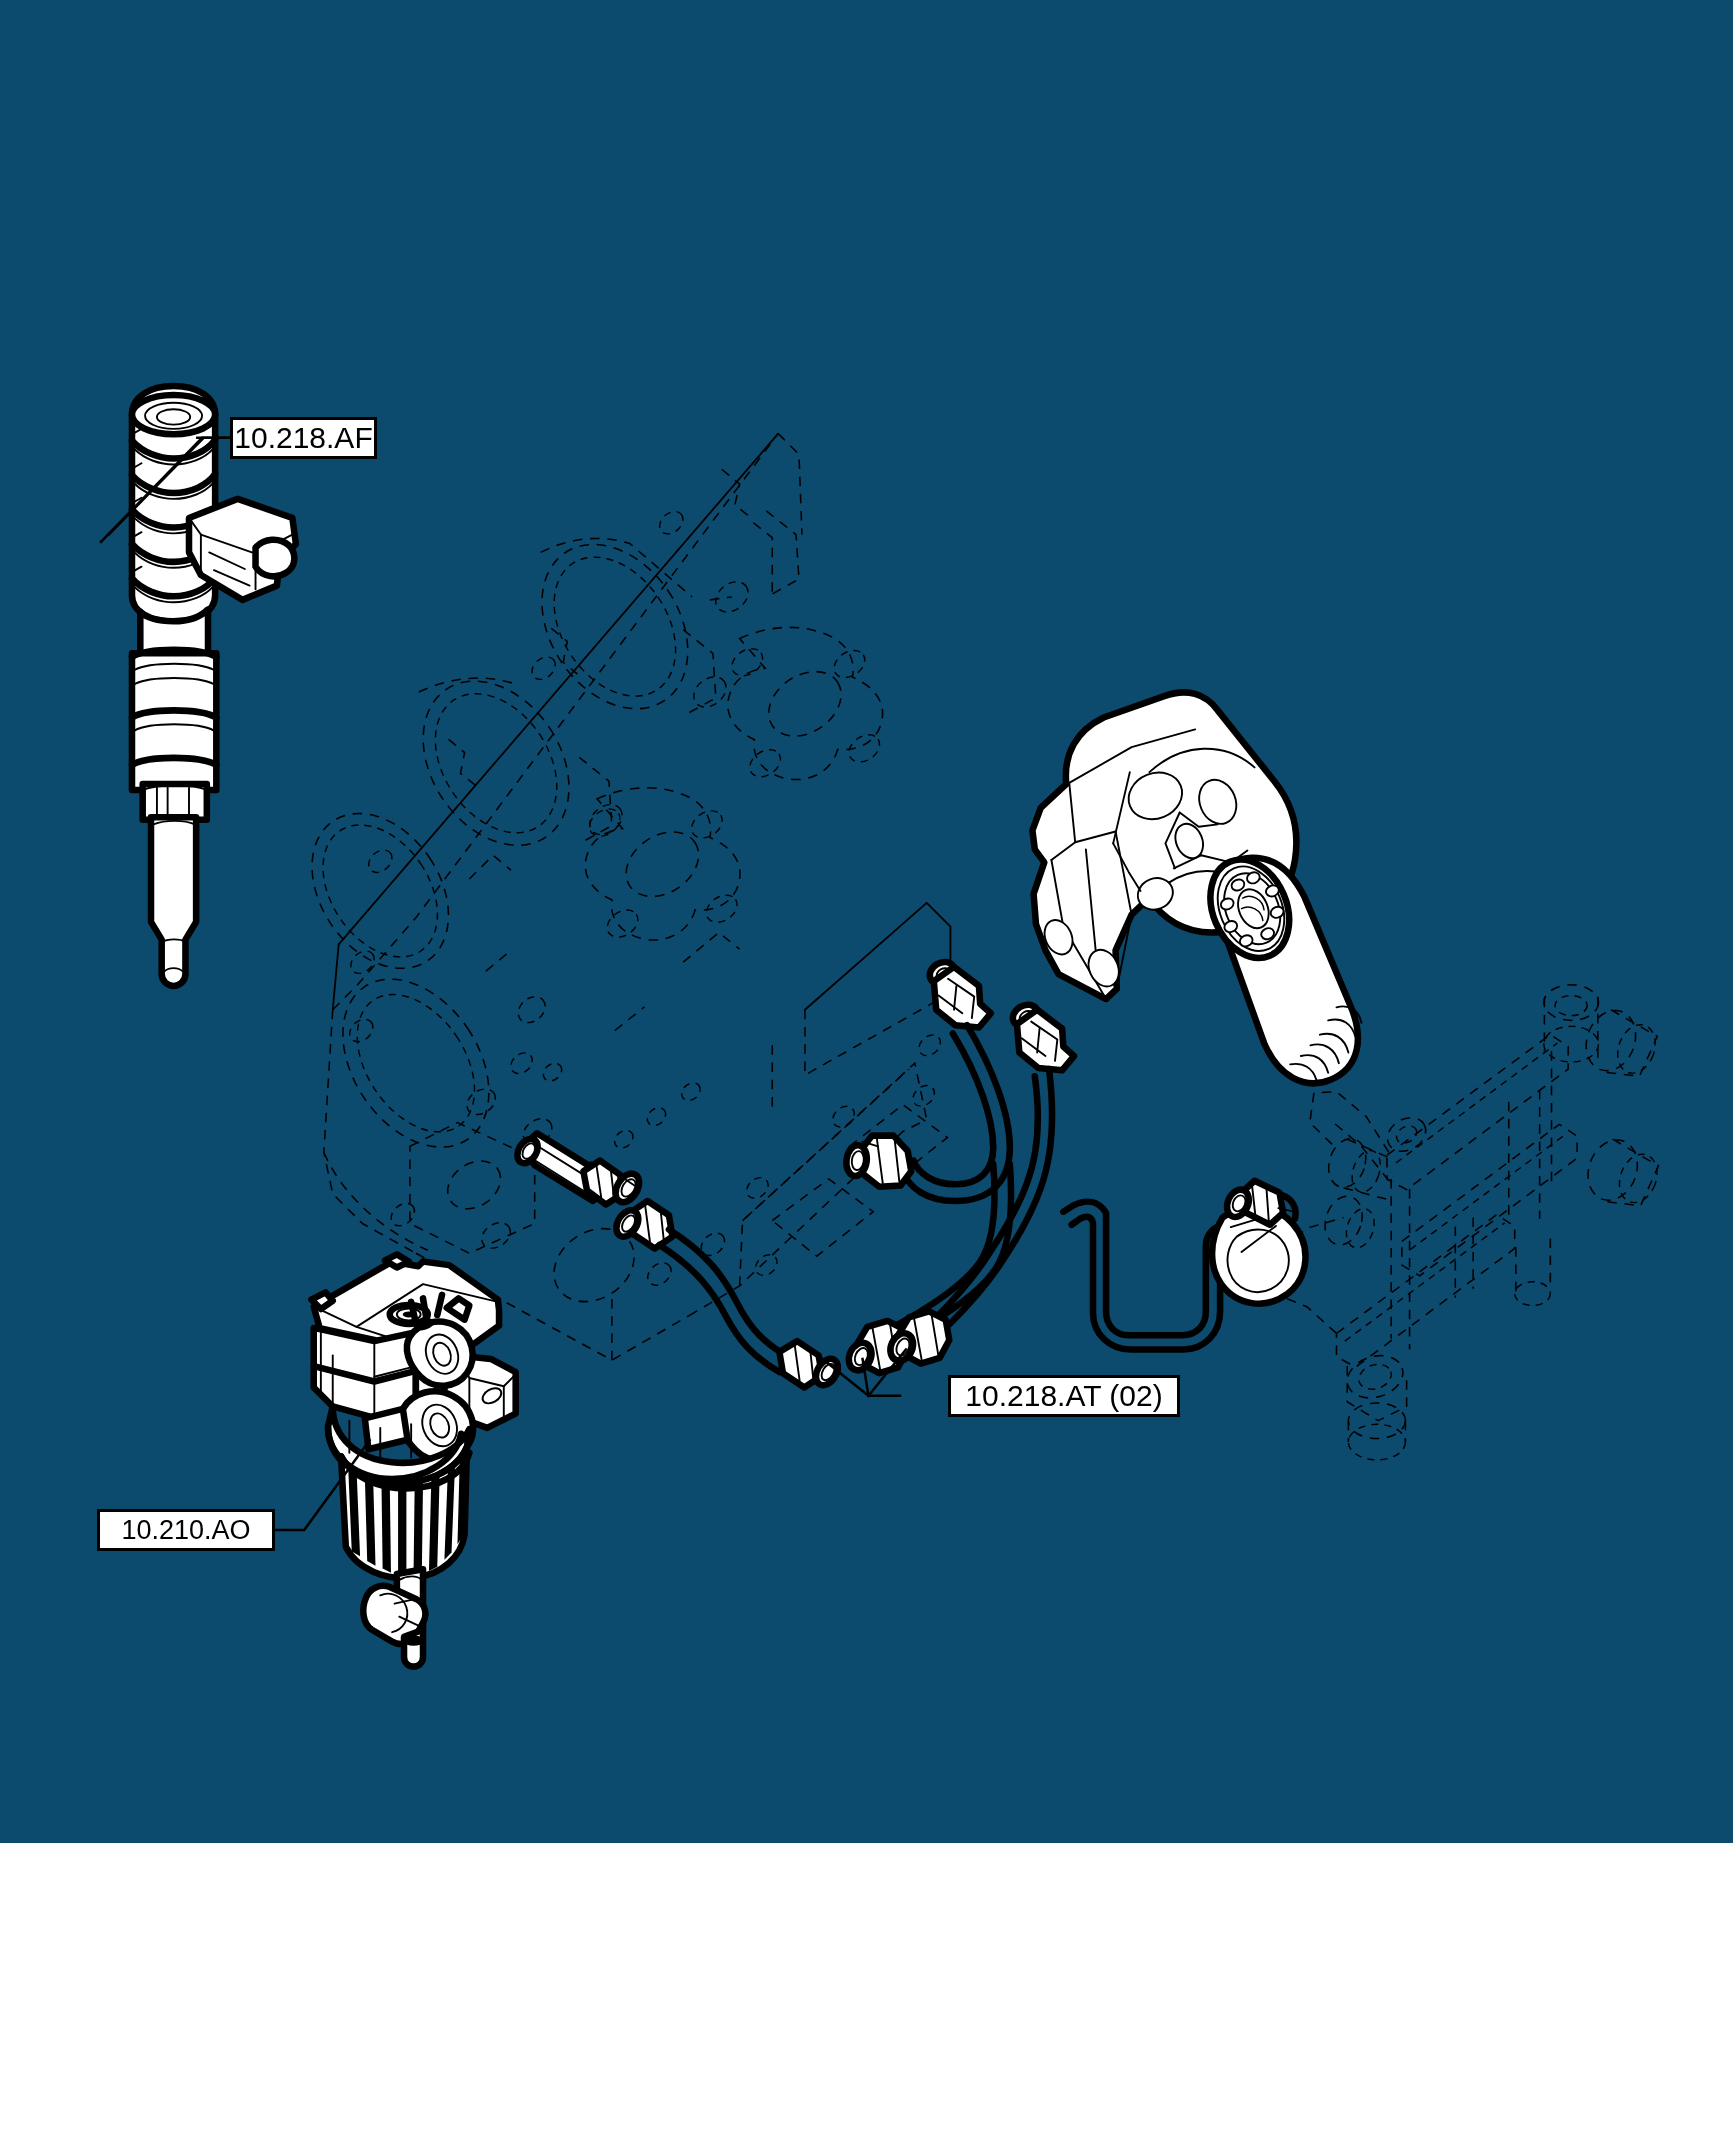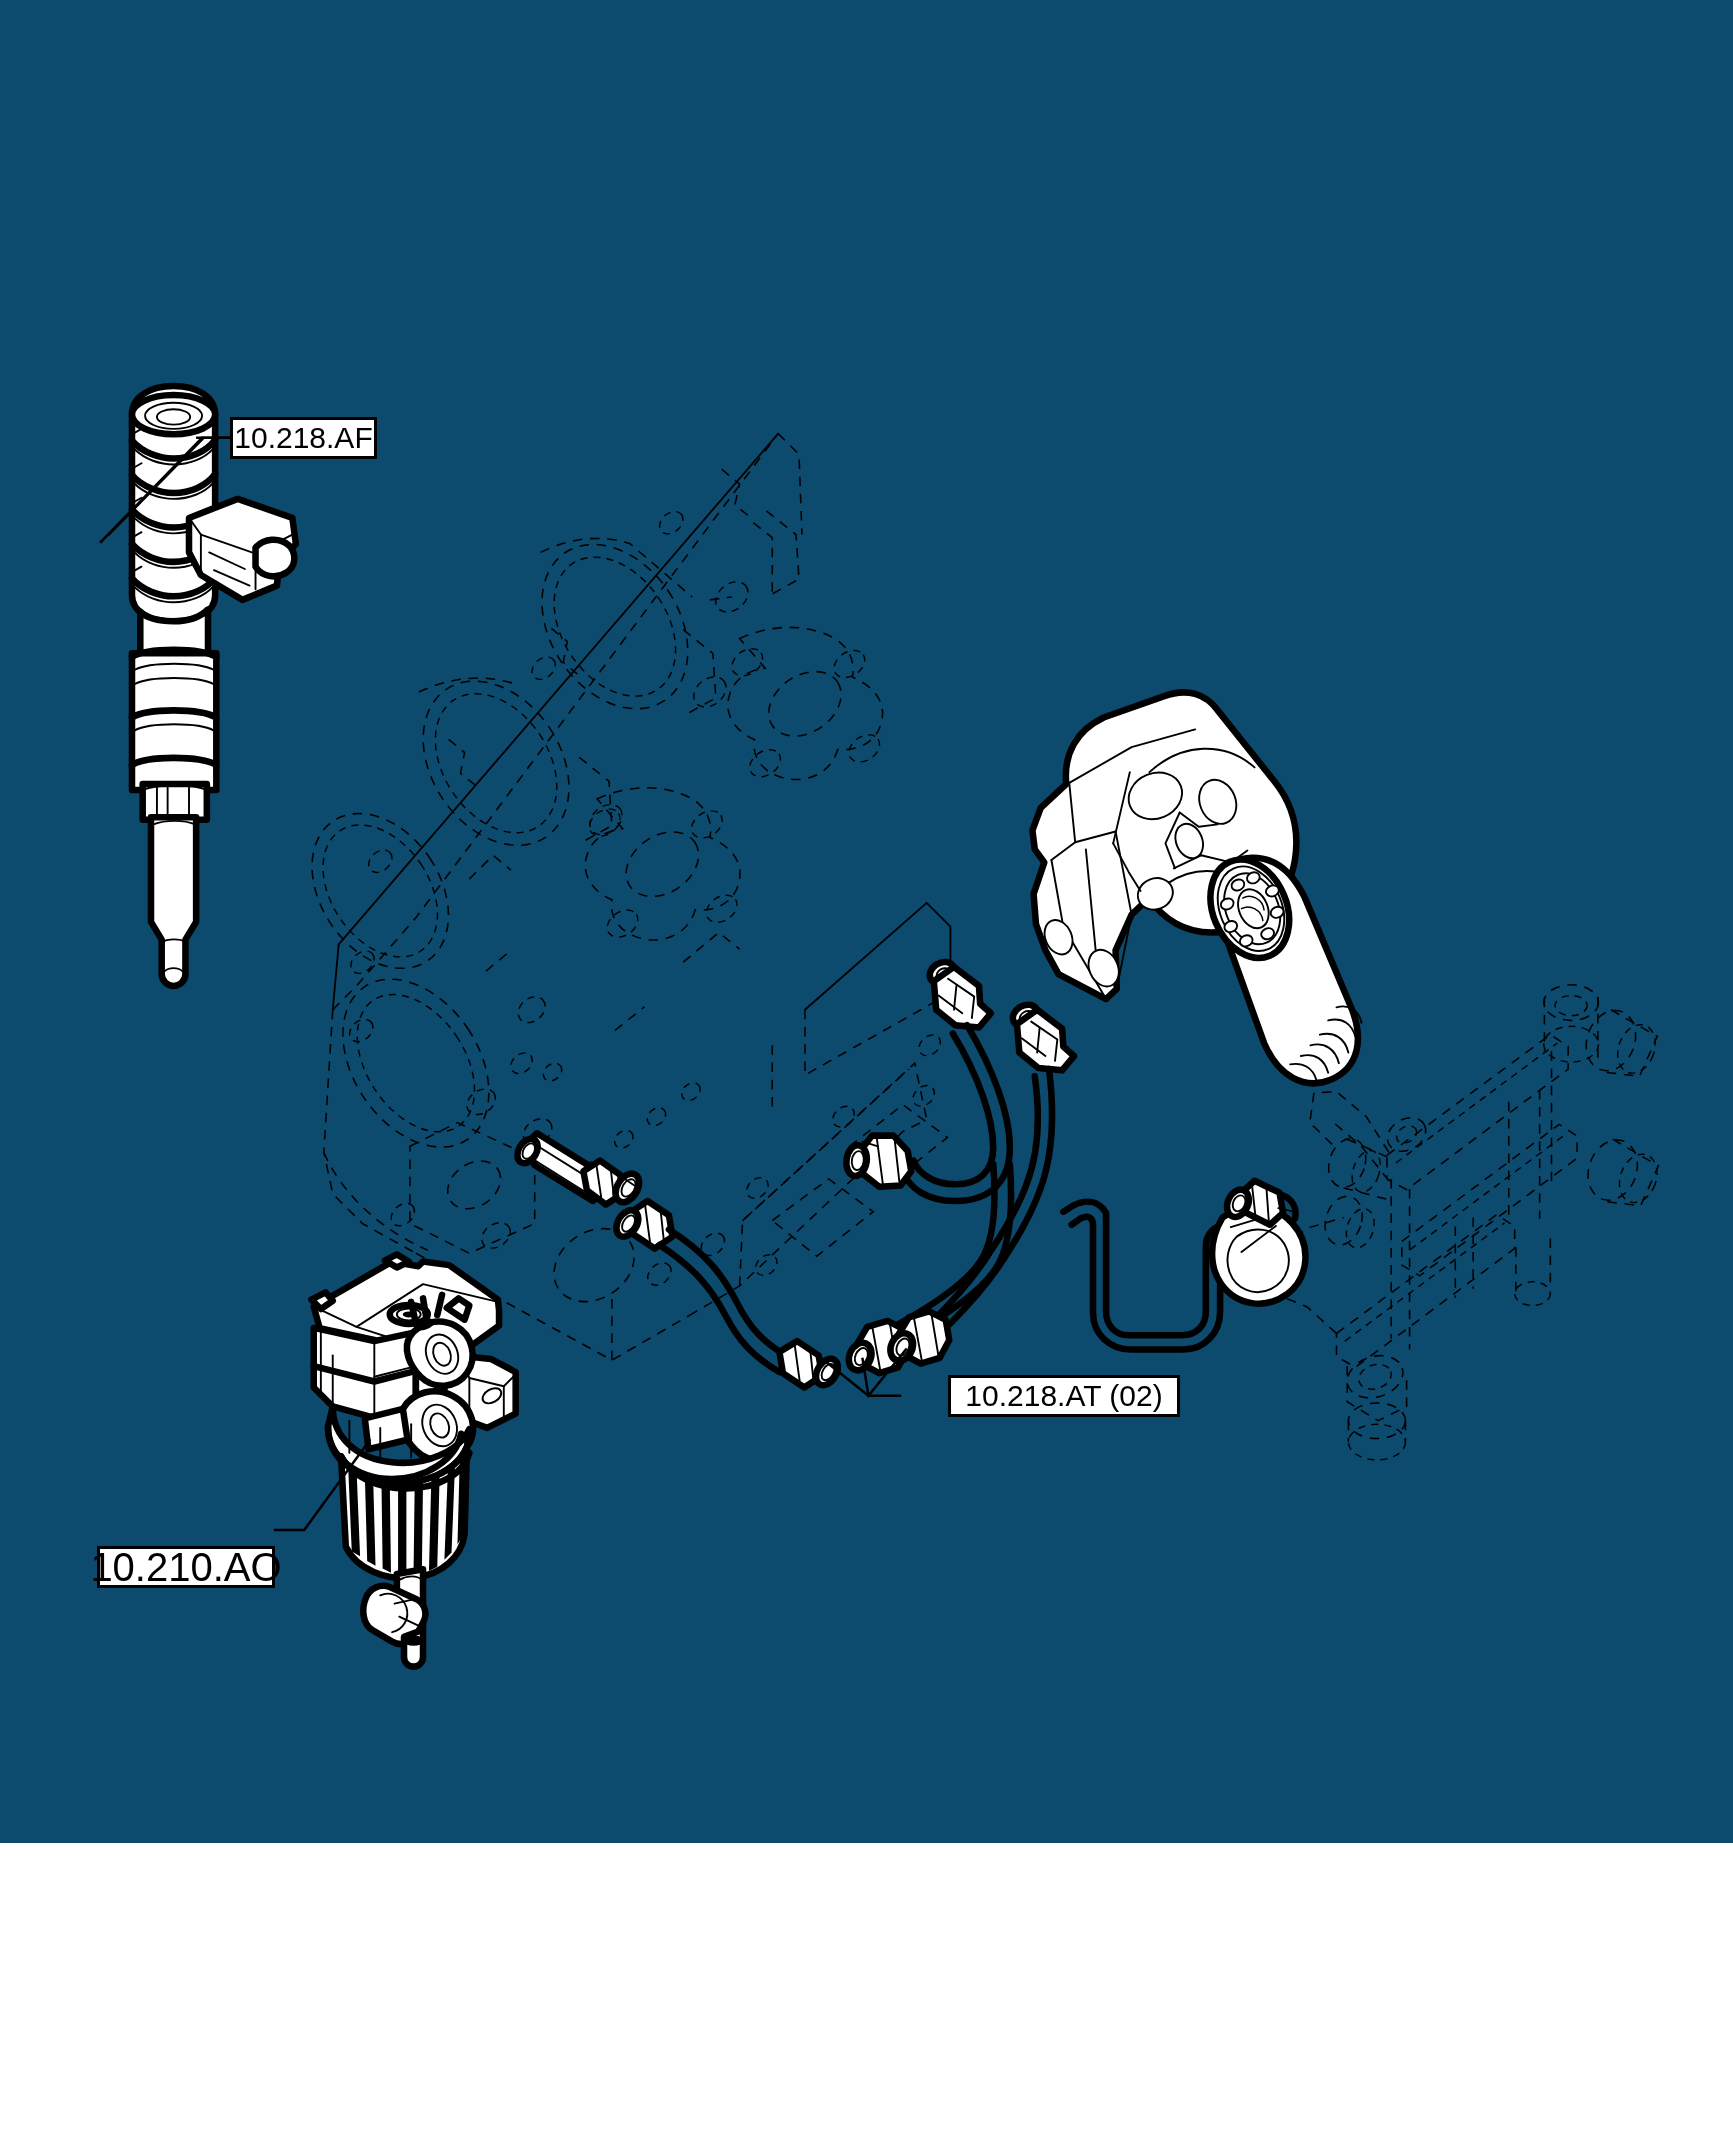--- a/index.html
+++ b/index.html
@@ -47,21 +47,21 @@
     align-items: center;
     justify-content: center;
     line-height: 1;
     white-space: nowrap;
     font-family: "Liberation Sans", sans-serif;
     color: #000000;
   }
   .callout span { display: block; }
   #callout-injector   { left: 230px;  top: 417px;  width: 147px; height: 42px;  font-size: 30px; }
   #callout-fuellines  { left: 900px; top: 1375px; width: 232px; height: 42px;  font-size: 30px; margin-left: 48px; }
-  #callout-fuelpump   { left: 97px;  top: 1509px; width: 178px; height: 42px;  font-size: 40px; margin-top: 37px; }
+  #callout-fuelpump   { left: 97px;  top: 1509px; width: 178px; height: 42px;  font-size: 27px; }
 </style>
 </head>
 <body>
 
 <div id="diagram-root">
 
   <svg id="diagram-svg" viewBox="0 0 2919 3603" xmlns="http://www.w3.org/2000/svg">
 
     <g>
 

